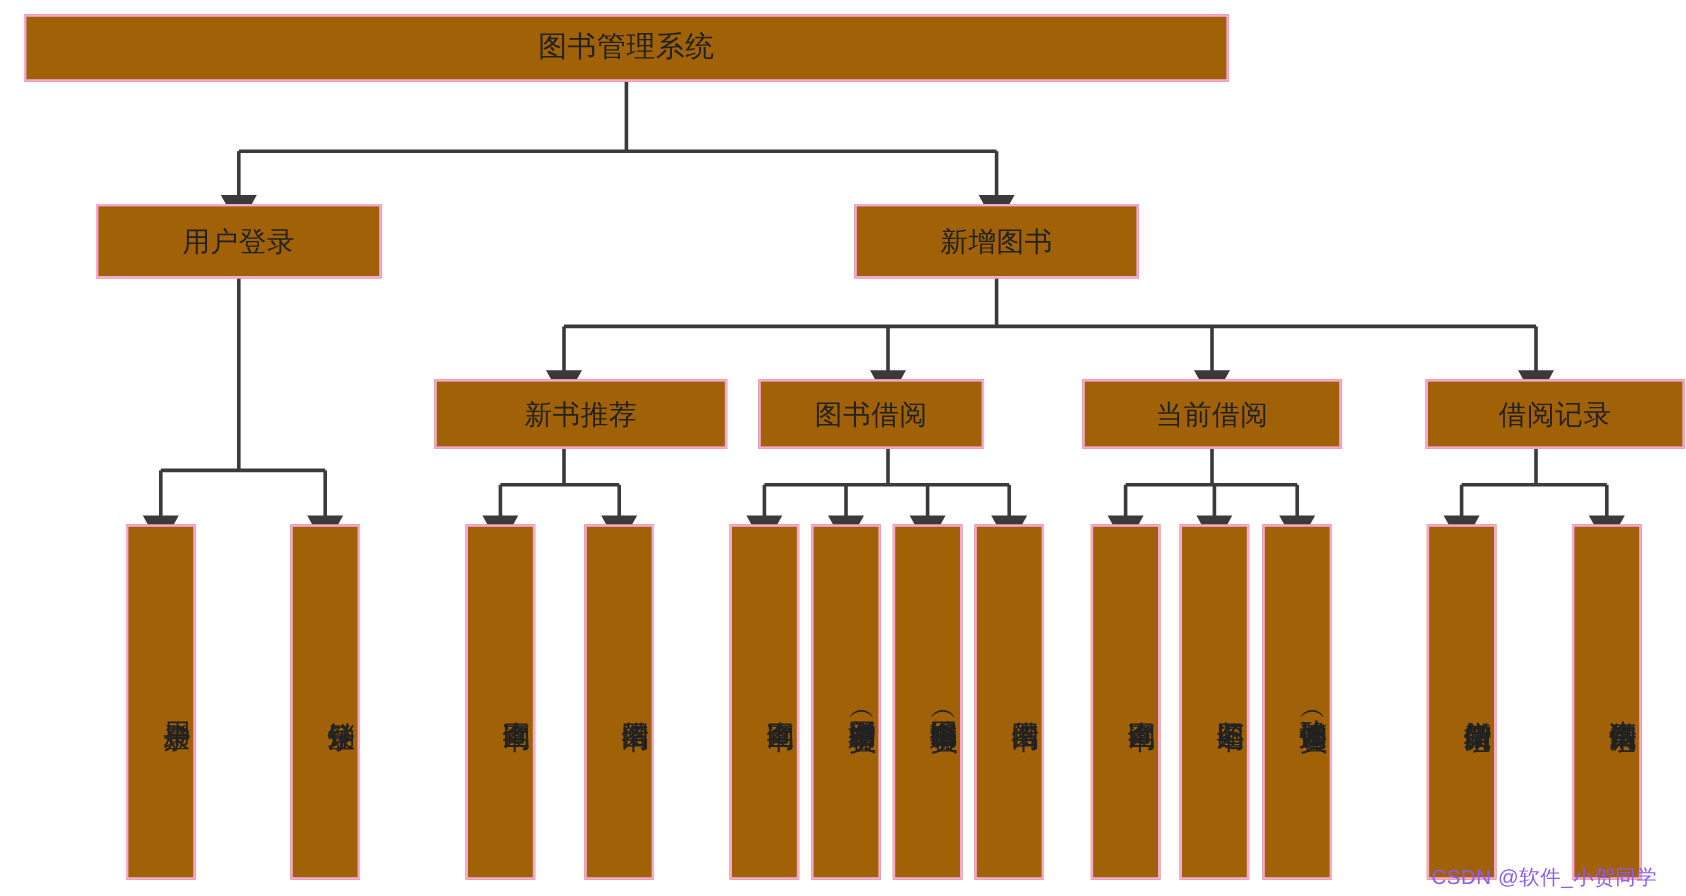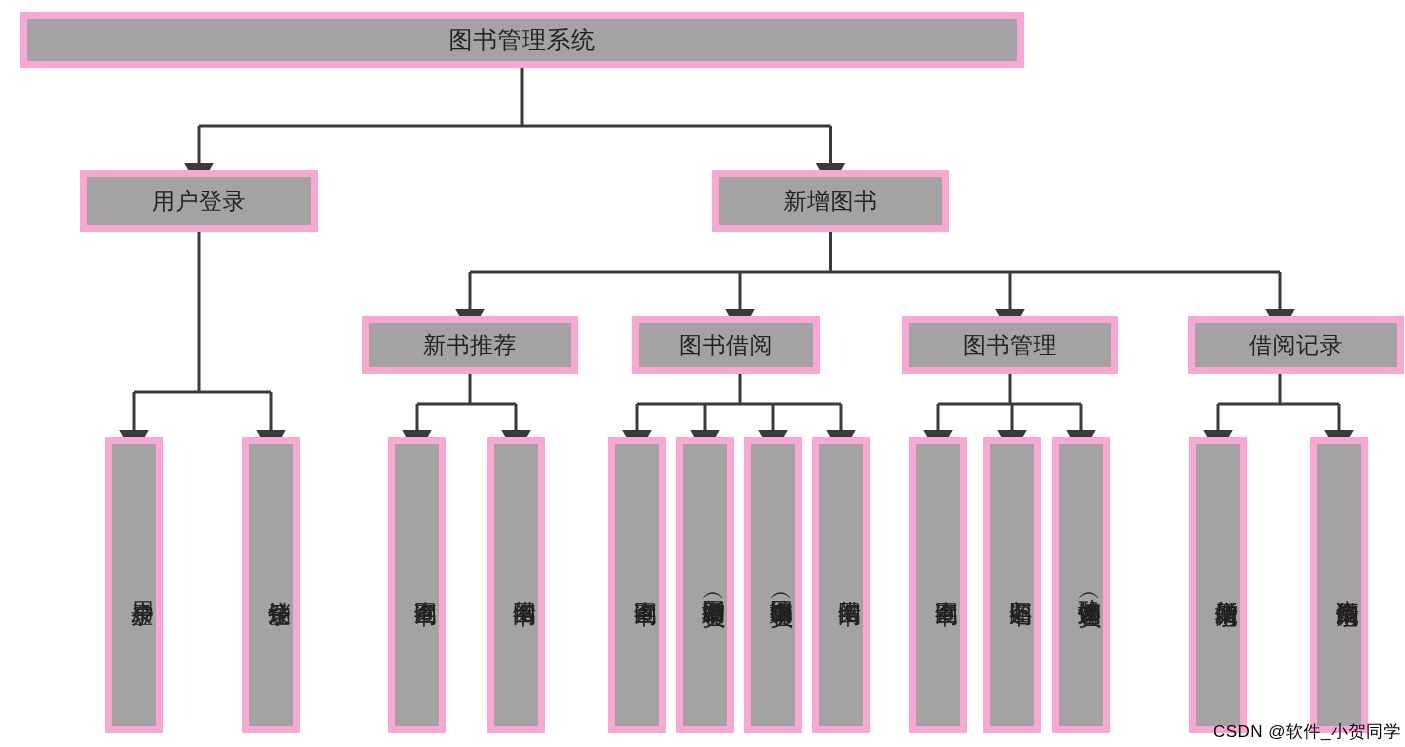--- a/index.html
+++ b/index.html
@@ -21,22 +21,22 @@
     position: absolute;
     left: 0;
     top: 0;
     width: 1405px;
     height: 747px;
     pointer-events: none;
   }
   .node {
     position: absolute;
     box-sizing: border-box;
-    border: 7px solid #f9a8d4;
-    background: #a3a3a3;
+    border: 2px solid #f9a8d4;
+    background: #a16207;
     display: flex;
     align-items: center;
     justify-content: center;
     color: #222222;
     line-height: 1.16;
   }
   .node.horiz {
     font-size: 23px;
     letter-spacing: 0.5px;
   }
@@ -54,24 +54,24 @@
     writing-mode: vertical-rl;
     text-orientation: upright;
     white-space: nowrap;
     display: block;
   }
   .node.root {
     font-size: 24px;
   }
   .watermark {
     position: absolute;
-    right: 4px;
+    right: 24px;
     bottom: 4px;
     font-size: 17px;
-    color: #000000;
+    color: #8b5cf6;
     white-space: nowrap;
     letter-spacing: 0.5px;
   }
 </style>
 </head>
 <body>
 
 <div id="canvas">
 
   <svg class="wires" viewBox="0 0 1405 747">
@@ -121,28 +121,28 @@
     <span>图书管理系统</span>
   </div>
 
   <div class="node horiz" style="left: 80px; top: 170px; width: 238px; height: 62px;">
     <span>用户登录</span>
   </div>
   <div class="node horiz" style="left: 712px; top: 170px; width: 237px; height: 62px;">
     <span>新增图书</span>
   </div>
 
-  <div class="node horiz" style="left: 362px; top: 316px; width: 216px; height: 58px;">
+  <div class="node horiz" style="left: 362px; top: 316px; width: 244px; height: 58px;">
     <span>新书推荐</span>
   </div>
   <div class="node horiz" style="left: 632px; top: 316px; width: 188px; height: 58px;">
     <span>图书借阅</span>
   </div>
   <div class="node horiz" style="left: 902px; top: 316px; width: 216px; height: 58px;">
-    <span>图书管理</span>
+    <span>当前借阅</span>
   </div>
   <div class="node horiz" style="left: 1172px; top: 316px; width: 216px; height: 58px; margin-left: 16px;">
     <span>借阅记录</span>
   </div>
 
   <div class="node vert" style="left: 105px; top: 437px; width: 58px; height: 296px;">
     <span class="vtext">用户登录</span>
   </div>
   <div class="node vert" style="left: 242px; top: 437px; width: 58px; height: 296px;">
     <span class="vtext">注销登录</span>

